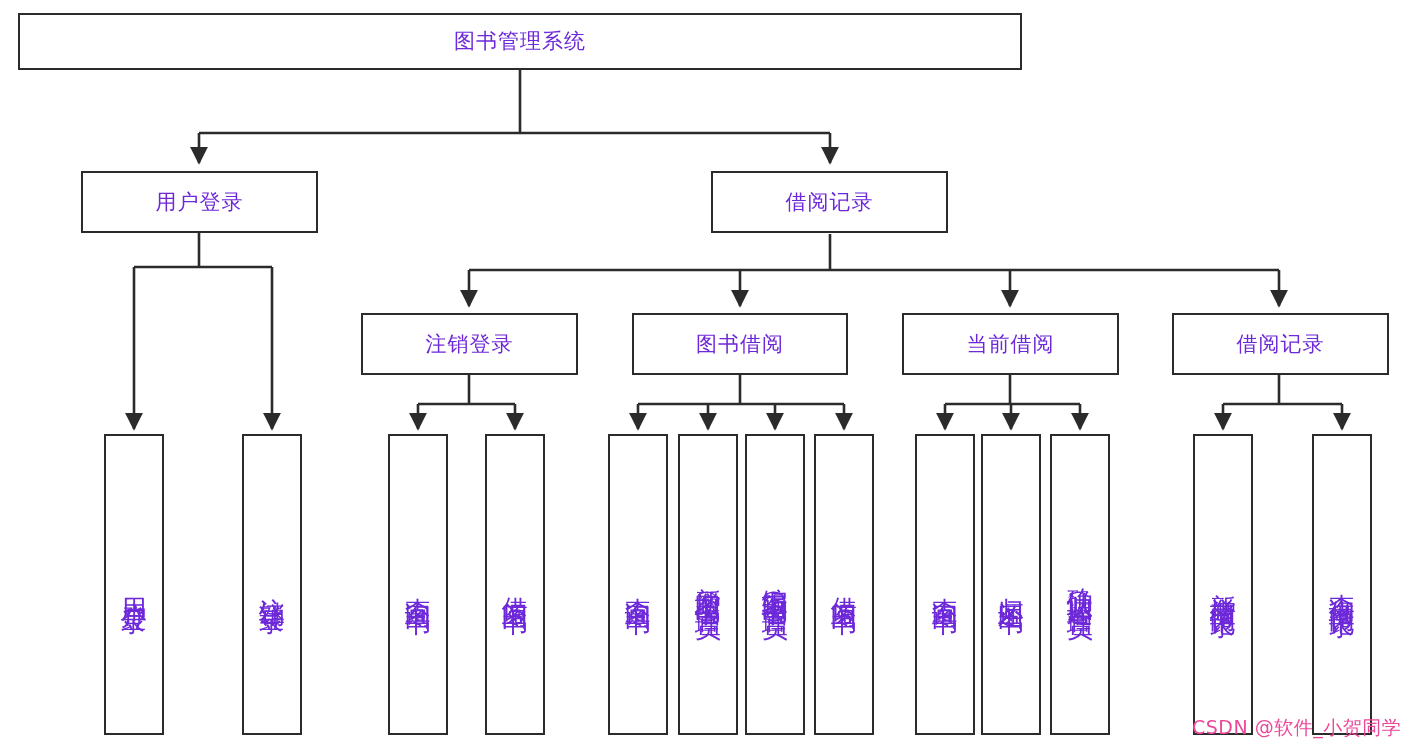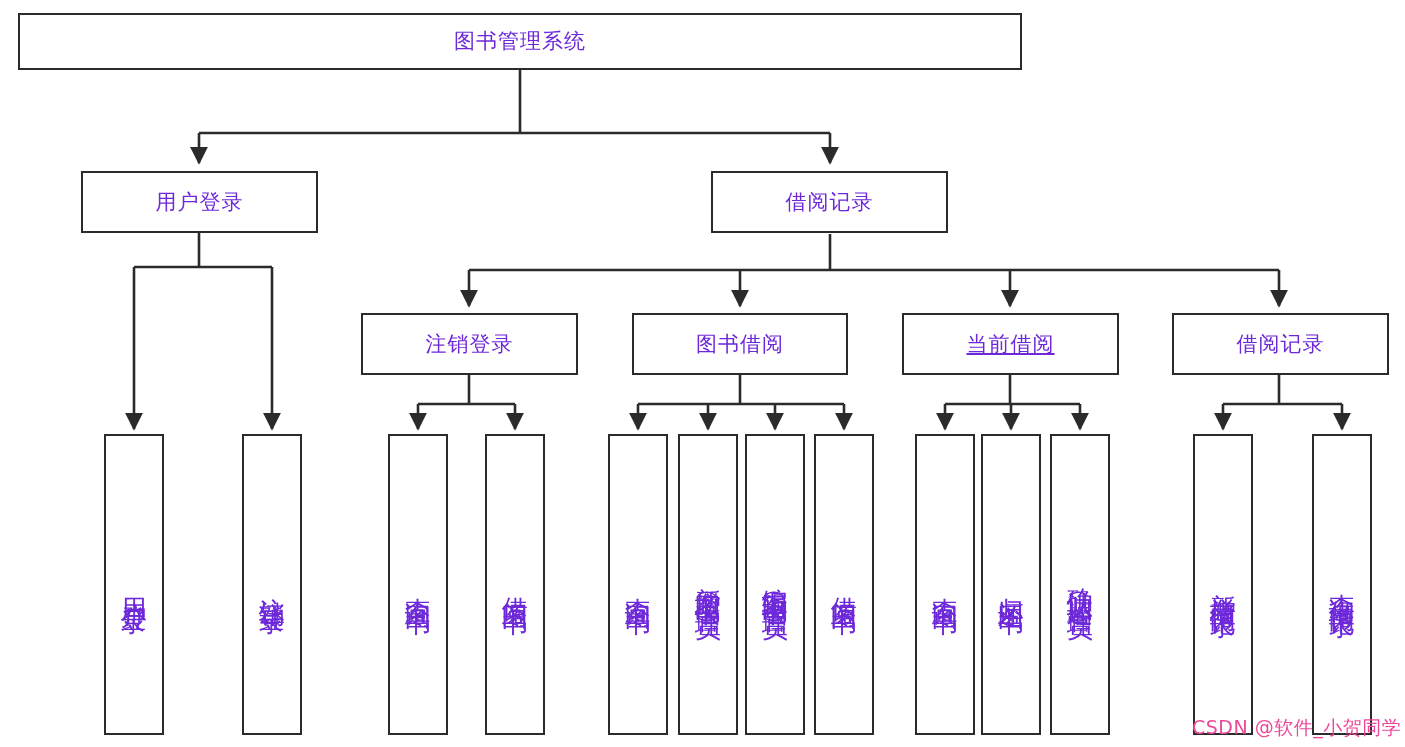--- a/index.html
+++ b/index.html
@@ -129,21 +129,21 @@
   <div class="node node-h" style="left:711px; top:171px; width:237px; height:62px;">
     <span class="label">借阅记录</span>
   </div>
 
   <div class="node node-h" style="left:361px; top:313px; width:217px; height:62px;">
     <span class="label">注销登录</span>
   </div>
   <div class="node node-h" style="left:632px; top:313px; width:216px; height:62px;">
     <span class="label">图书借阅</span>
   </div>
-  <div class="node node-h" style="left:902px; top:313px; width:217px; height:62px;text-decoration:underline;">
+  <div class="node node-h" style="left:902px; top:313px; width:217px; height:62px;">
     <span class="label">当前借阅</span>
   </div>
   <div class="node node-h" style="left:1172px; top:313px; width:217px; height:62px;">
     <span class="label">借阅记录</span>
   </div>
 
   <div class="node node-v" style="left:104px; top:434px; width:60px; height:301px;">
     <span class="label">用户登录</span>
   </div>
   <div class="node node-v" style="left:242px; top:434px; width:60px; height:301px;">

